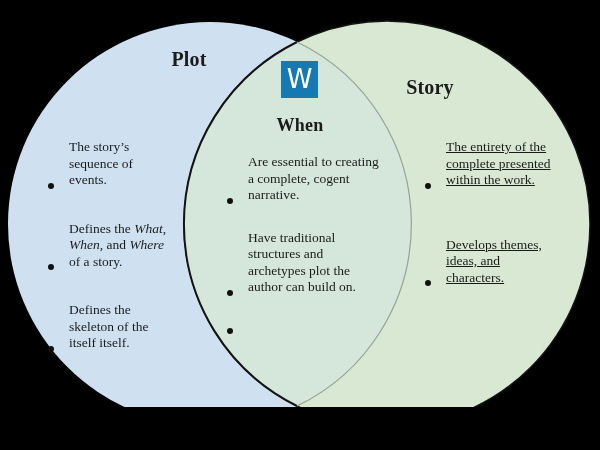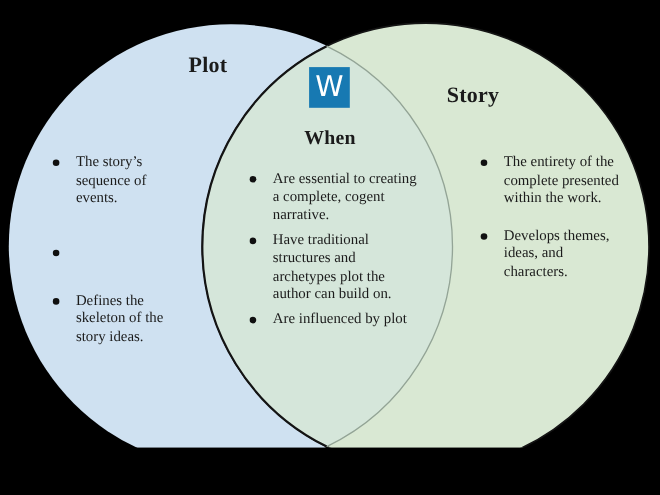--- a/index.html
+++ b/index.html
@@ -45,24 +45,24 @@
   }
 
   .bullet-col {
     position: absolute;
     display: flex;
     flex-direction: column;
     font-size: 13.5px;
     line-height: 16.5px;
   }
   .col-plot  { left: 48px;  top: 139px; gap: 32px; }
-  .col-both  { left: 227px; top: 154px; gap: 6px; }
-  .col-story { left: 437px; top: 139px; gap: 17px; }
+  .col-both  { left: 227px; top: 154px; gap: 26px; }
+  .col-story { left: 425px; top: 139px; gap: 48px; text-decoration: underline; }
 
-  .bullet-item { display: flex; align-items: flex-start; }
+  .bullet-item { display: flex; align-items: flex-end; }
   .dot {
     width: 6px; height: 6px;
     margin: 6px 15px 0 0;
     border-radius: 50%;
     background: #101010;
     flex: 0 0 auto;
   }
   .bline { white-space: nowrap; }
   .bline em { font-style: italic; }
 </style>
@@ -93,27 +93,32 @@
       <div class="bullet-item">
         <span class="dot"></span>
         <div class="bullet-text">
           <div class="bline"><span>The story’s</span></div>
           <div class="bline"><span>sequence of</span></div>
           <div class="bline"><span>events.</span></div>
         </div>
       </div>
       <div class="bullet-item">
         <span class="dot"></span>
+        <div class="bullet-text">
+          <div class="bline"><span>Defines the </span><em>What,</em></div>
+          <div class="bline"><em>When,</em><span> and </span><em>Where</em></div>
+          <div class="bline"><span>of a story.</span></div>
+        </div>
       </div>
       <div class="bullet-item">
         <span class="dot"></span>
         <div class="bullet-text">
           <div class="bline"><span>Defines the</span></div>
           <div class="bline"><span>skeleton of the</span></div>
-          <div class="bline"><span>story ideas.</span></div>
+          <div class="bline"><span>itself itself.</span></div>
         </div>
       </div>
     </div>
 
   <div class="bullet-col col-both">
       <div class="bullet-item">
         <span class="dot"></span>
         <div class="bullet-text">
           <div class="bline"><span>Are essential to creating</span></div>
           <div class="bline"><span>a complete, cogent</span></div>
@@ -125,21 +130,20 @@
         <div class="bullet-text">
           <div class="bline"><span>Have traditional</span></div>
           <div class="bline"><span>structures and</span></div>
           <div class="bline"><span>archetypes plot the</span></div>
           <div class="bline"><span>author can build on.</span></div>
         </div>
       </div>
       <div class="bullet-item">
         <span class="dot"></span>
         <div class="bullet-text">
-          <div class="bline"><span>Are influenced by plot</span></div>
         </div>
       </div>
     </div>
 
   <div class="bullet-col col-story">
       <div class="bullet-item">
         <span class="dot"></span>
         <div class="bullet-text">
           <div class="bline"><span>The entirety of the</span></div>
           <div class="bline"><span>complete presented</span></div>

